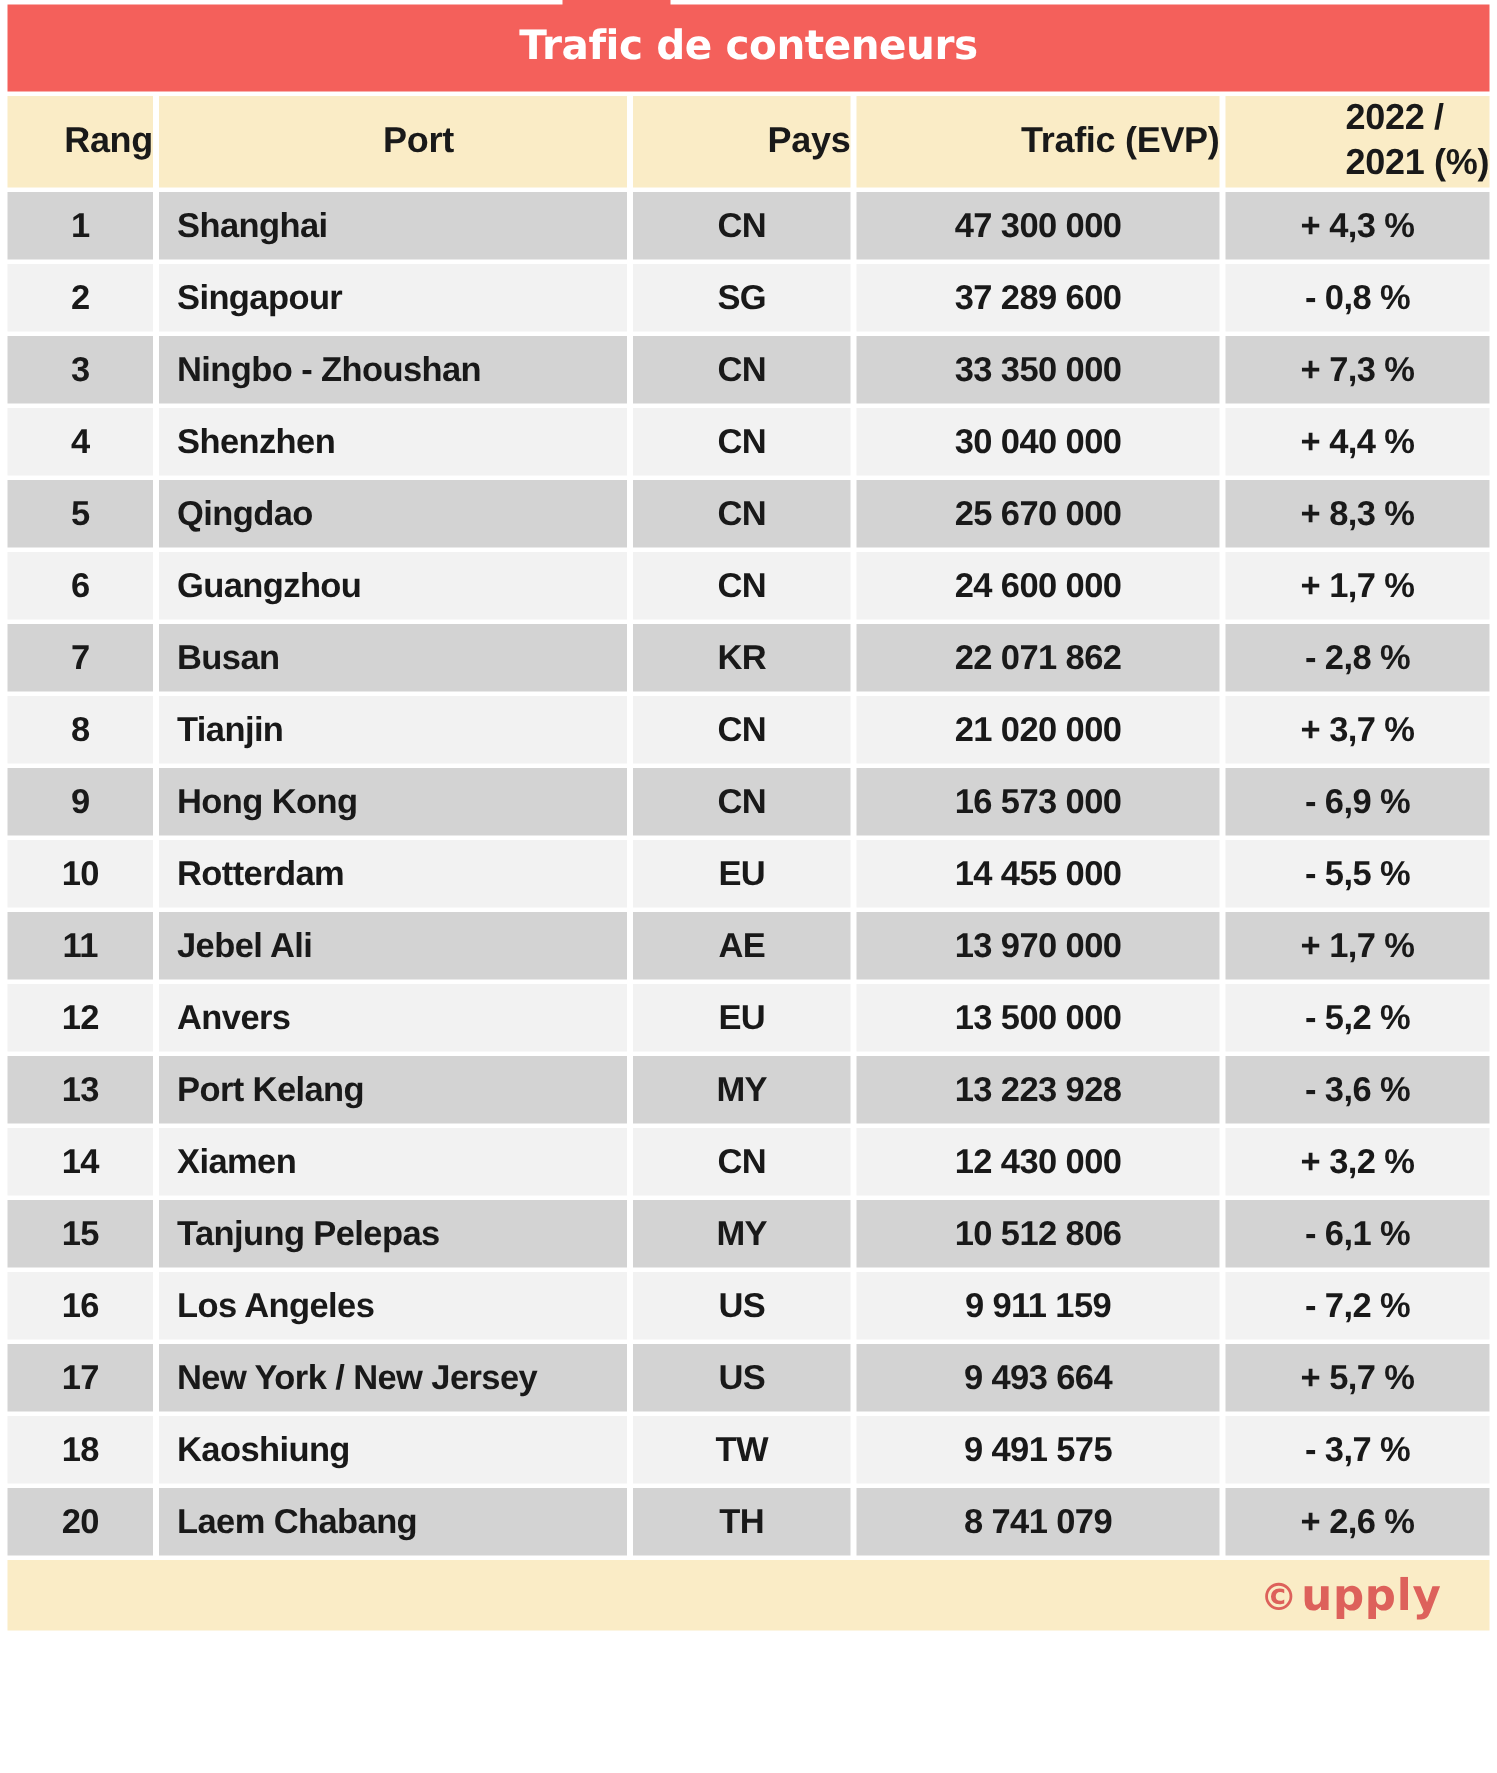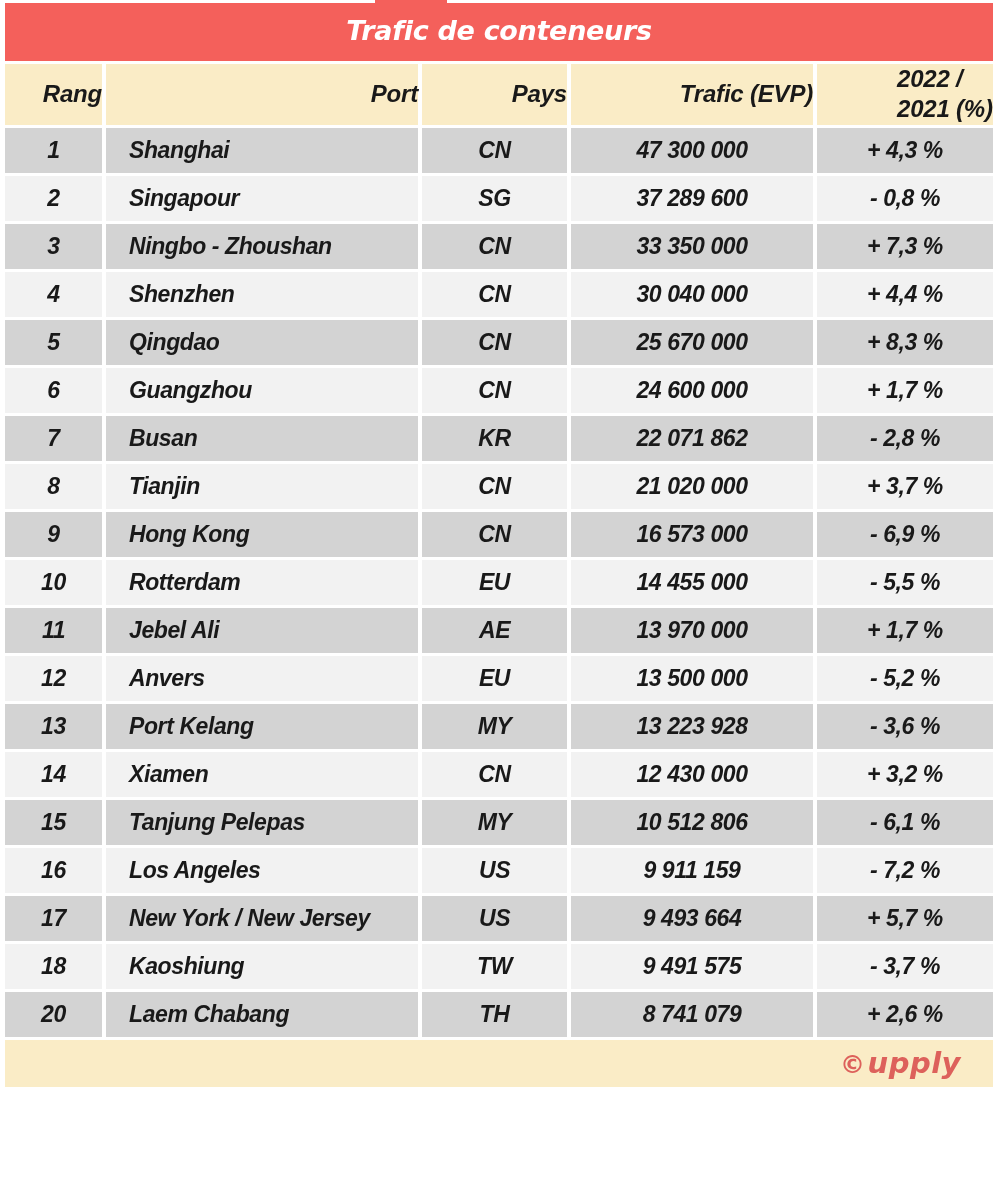--- a/index.html
+++ b/index.html
@@ -15,21 +15,21 @@
   html, body { margin: 0; padding: 0; }
   body {
     width: 998px;
     height: 1182px;
     background: var(--white);
     font-family: "Liberation Sans", sans-serif;
     color: var(--text);
     overflow: hidden;
     position: relative;
   }
-  .page { padding: 3px 5px 0 5px; font-style: italic; }
+  .page { padding: 3px 5px 0 5px; }
 
   
   .top-stub {
     position: absolute;
     left: 375px; top: 0;
     width: 72px; height: 4px;
     background: var(--banner);
   }
 
   
@@ -63,39 +63,39 @@
     background: var(--cream);
     height: 61px;
     font-size: 24px;
     font-weight: bold;
     color: var(--text);
     text-align: right;
     vertical-align: middle;
     padding: 0;
     letter-spacing: -0.2px;
   }
-  th.col-port { text-align: right; padding-left: 34px; }
+  th.col-port { text-align: center; padding-left: 34px; }
   th.col-change {
     text-align: left;
     padding-left: 80px;
     white-space: pre-line;
     line-height: 1.25;
   }
 
   td {
     height: 45px;
     font-size: 23px;
     font-weight: bold;
     letter-spacing: -0.4px;
     text-align: center;
     vertical-align: middle;
     padding: 0;
     color: var(--text);
   }
-  td.col-port { text-align: left; padding-left: 23px; }
+  td.col-port { text-align: left; padding-left: 12px; }
   tbody tr:nth-child(odd)  td { background: var(--row-dark); }
   tbody tr:nth-child(even) td { background: var(--row-light); }
 
   
   .footer {
     margin-top: 0;
     height: 47px;
     background: var(--cream);
     display: flex;
     align-items: center;

